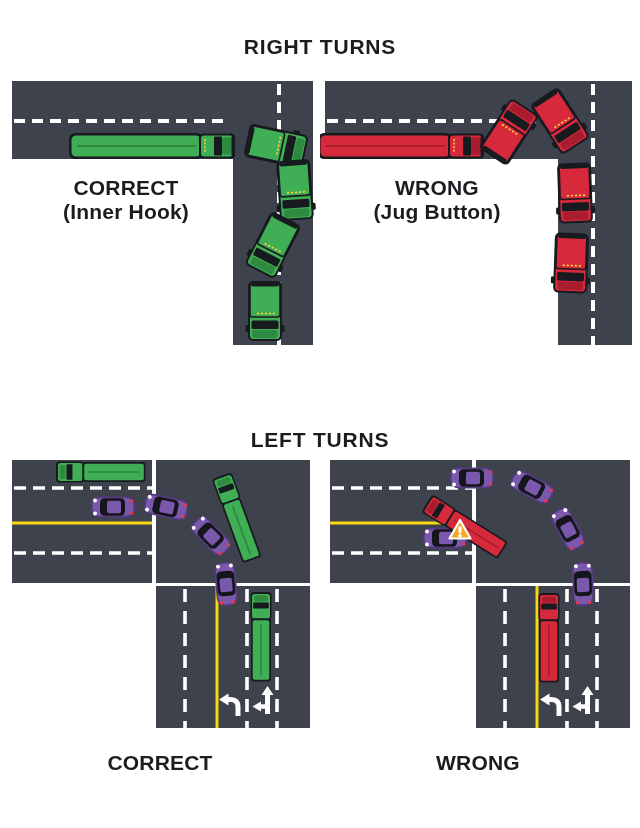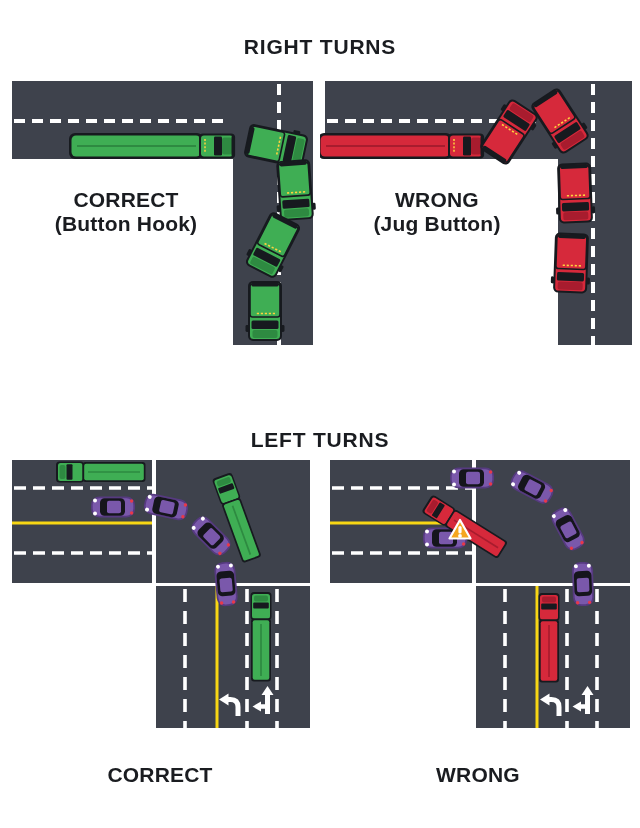--- a/index.html
+++ b/index.html
@@ -6,21 +6,21 @@
   .canvas{
     position:relative;width:640px;height:828px;background:#ffffff;overflow:hidden;
     font-family:"Liberation Sans",sans-serif;color:#1a1c20;
   }
   .title{
     position:absolute;left:0;width:640px;text-align:center;
     font-size:21px;font-weight:700;letter-spacing:0.8px;color:#1a1c20;
   }
   .caption{
     position:absolute;text-align:center;font-size:21px;font-weight:700;
-    line-height:1.12;color:#1a1c20;letter-spacing:0.2px;margin-top:12px;
+    line-height:1.12;color:#1a1c20;letter-spacing:0.2px;
   }
   svg.panel{position:absolute;display:block;}
   svg{--dark:#171a1f;}
   .vg{--body:#3fae54;--box:#2e8a41;}
   .vr{--body:#d6293b;--box:#a81c2e;}
   .road{fill:#3e424c;}
   .dashw{stroke:#ffffff;fill:none;}
   .yline{stroke:#f8d714;stroke-width:3;fill:none;}
 </style>
 </head>
@@ -115,21 +115,21 @@
     <line class="dashw" x1="273" y1="6" x2="273" y2="267" stroke-width="4" stroke-dasharray="11 7"></line>
     <use href="#g-semi" class="vr" transform="translate(81,68)"></use>
     <use href="#g-btruck" class="vr" transform="translate(189,54) rotate(33)"></use>
     <use href="#g-btruck" class="vr" transform="translate(240,43) rotate(147)"></use>
     <use href="#g-btruck" class="vr" transform="translate(255,115) rotate(178)"></use>
     <use href="#g-btruck" class="vr" transform="translate(251,185) rotate(182)"></use>
   </svg>
 
   <div class="caption" style="left:11px;top:176px;width:230px">
     <div>CORRECT</div>
-    <div>(Button Hook)</div>
+    <div>(Inner Hook)</div>
   </div>
   <div class="caption" style="left:322px;top:176px;width:230px">
     <div>WRONG</div>
     <div>(Jug Button)</div>
   </div>
 
   <div class="title" style="top:428px">LEFT TURNS</div>
 
   <svg class="panel" style="left:0;top:455px" width="320" height="278" viewBox="0 0 320 278">
     <rect class="road" x="12" y="5" width="140" height="123"></rect>

